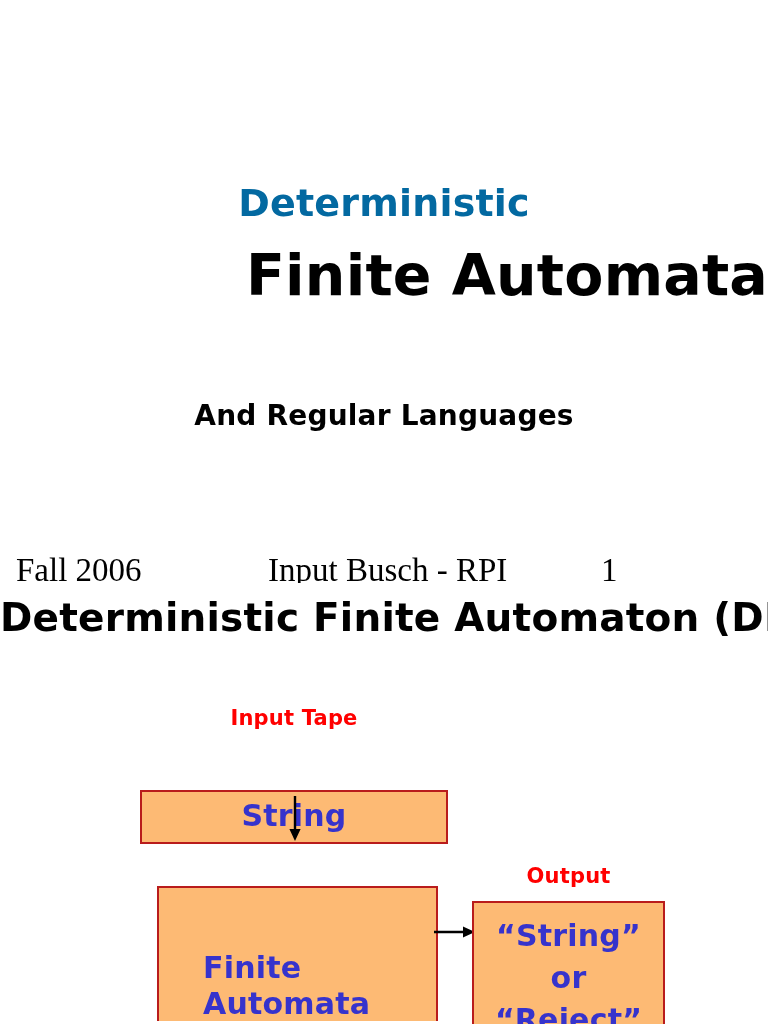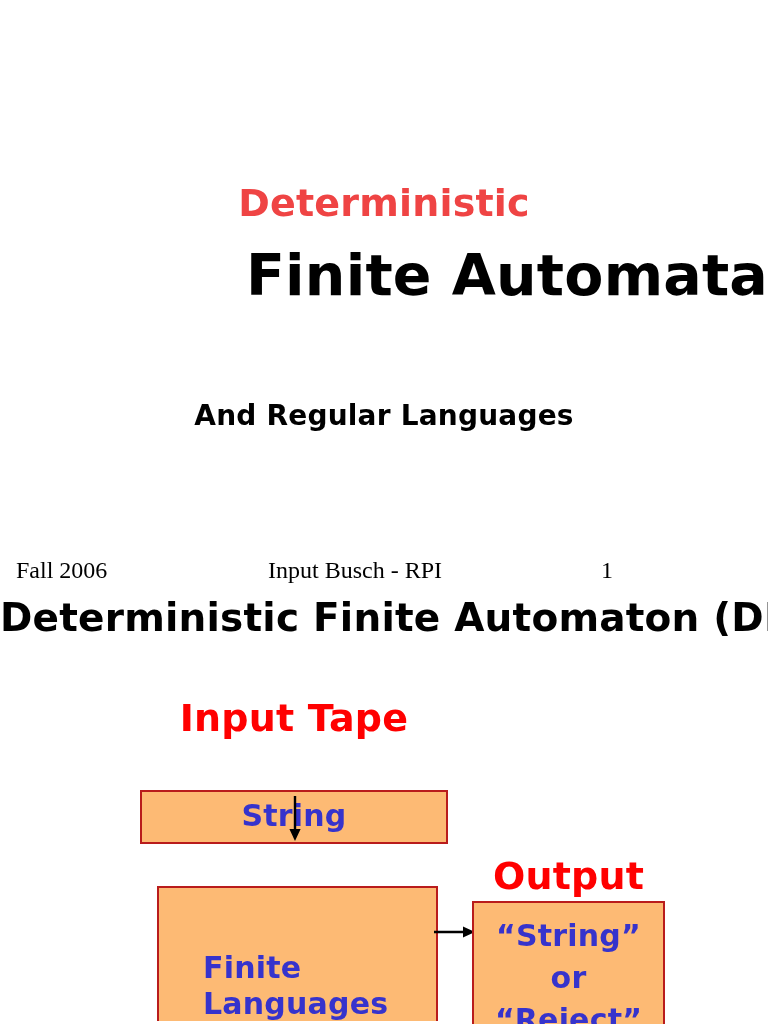--- a/index.html
+++ b/index.html
@@ -36,21 +36,21 @@
   #slide-title { top: 0; height: 583px; }
 
   #title-line1 {
     position: absolute;
     top: 181px;
     left: 0;
     width: 768px;
     text-align: center;
     font-size: 38px;
     line-height: 44px;
-    color: #ef4444;
+    color: #0369a1;
   }
   #title-line2 {
     position: absolute;
     top: 240px;
     left: 0;
     width: 768px;
     text-align: right;
     font-size: 57px;
     line-height: 70px;
     color: #000000;
@@ -66,21 +66,21 @@
     color: #000000;
   }
 
   .footer {
     position: absolute;
     top: 556px;
     left: 0;
     width: 768px;
     height: 27px;
     font-family: "Liberation Serif", serif;
-    font-size: 24px;
+    font-size: 33px;
     line-height: 28px;
     color: #000000;
   }
   .footer-date  { position: absolute; left: 16px;  top: 0; }
   .footer-author{ position: absolute; left: 268px; top: 0; }
   .footer-page  { position: absolute; left: 601px; top: 0; }
 
   
   #slide-dfa { top: 583px; height: 441px; }
 
@@ -93,21 +93,21 @@
     font-size: 39px;
     line-height: 46px;
     color: #000000;
     white-space: nowrap;
   }
 
   
   .label-red {
     position: absolute;
     color: #ff0000;
-    font-size: 38px;
+    font-size: 21px;
     line-height: 36px;
     text-align: center;
   }
   #label-input-tape { top: 117px; left: 140px; width: 308px; }
   #label-output     { top: 239px; left: 472px; width: 193px; margin-top: 36px; }
 
   
   .dia-box {
     position: absolute;
     border: 2px solid #b91c1c;
@@ -192,21 +192,21 @@
   <span class="arrow" id="arrow-tape-to-automaton">
     <svg width="18" height="46" viewBox="0 0 18 46" xmlns="http://www.w3.org/2000/svg">
       <line x1="9" y1="0" x2="9" y2="38" stroke="#000000" stroke-width="2.4"></line>
       <polygon points="9,45 3.4,33 14.6,33" fill="#000000"></polygon>
     </svg>
   </span>
 
   <div class="dia-box" id="box-automaton">
     <div class="hand box-text">
       <span>Finite</span>
-      <span>Languages</span>
+      <span>Automata</span>
     </div>
   </div>
 
   <span class="arrow" id="arrow-automaton-to-output">
     <svg width="42" height="18" viewBox="0 0 42 18" xmlns="http://www.w3.org/2000/svg">
       <line x1="0" y1="9" x2="33" y2="9" stroke="#000000" stroke-width="2.4"></line>
       <polygon points="41,9 29,3.4 29,14.6" fill="#000000"></polygon>
     </svg>
   </span>
 

